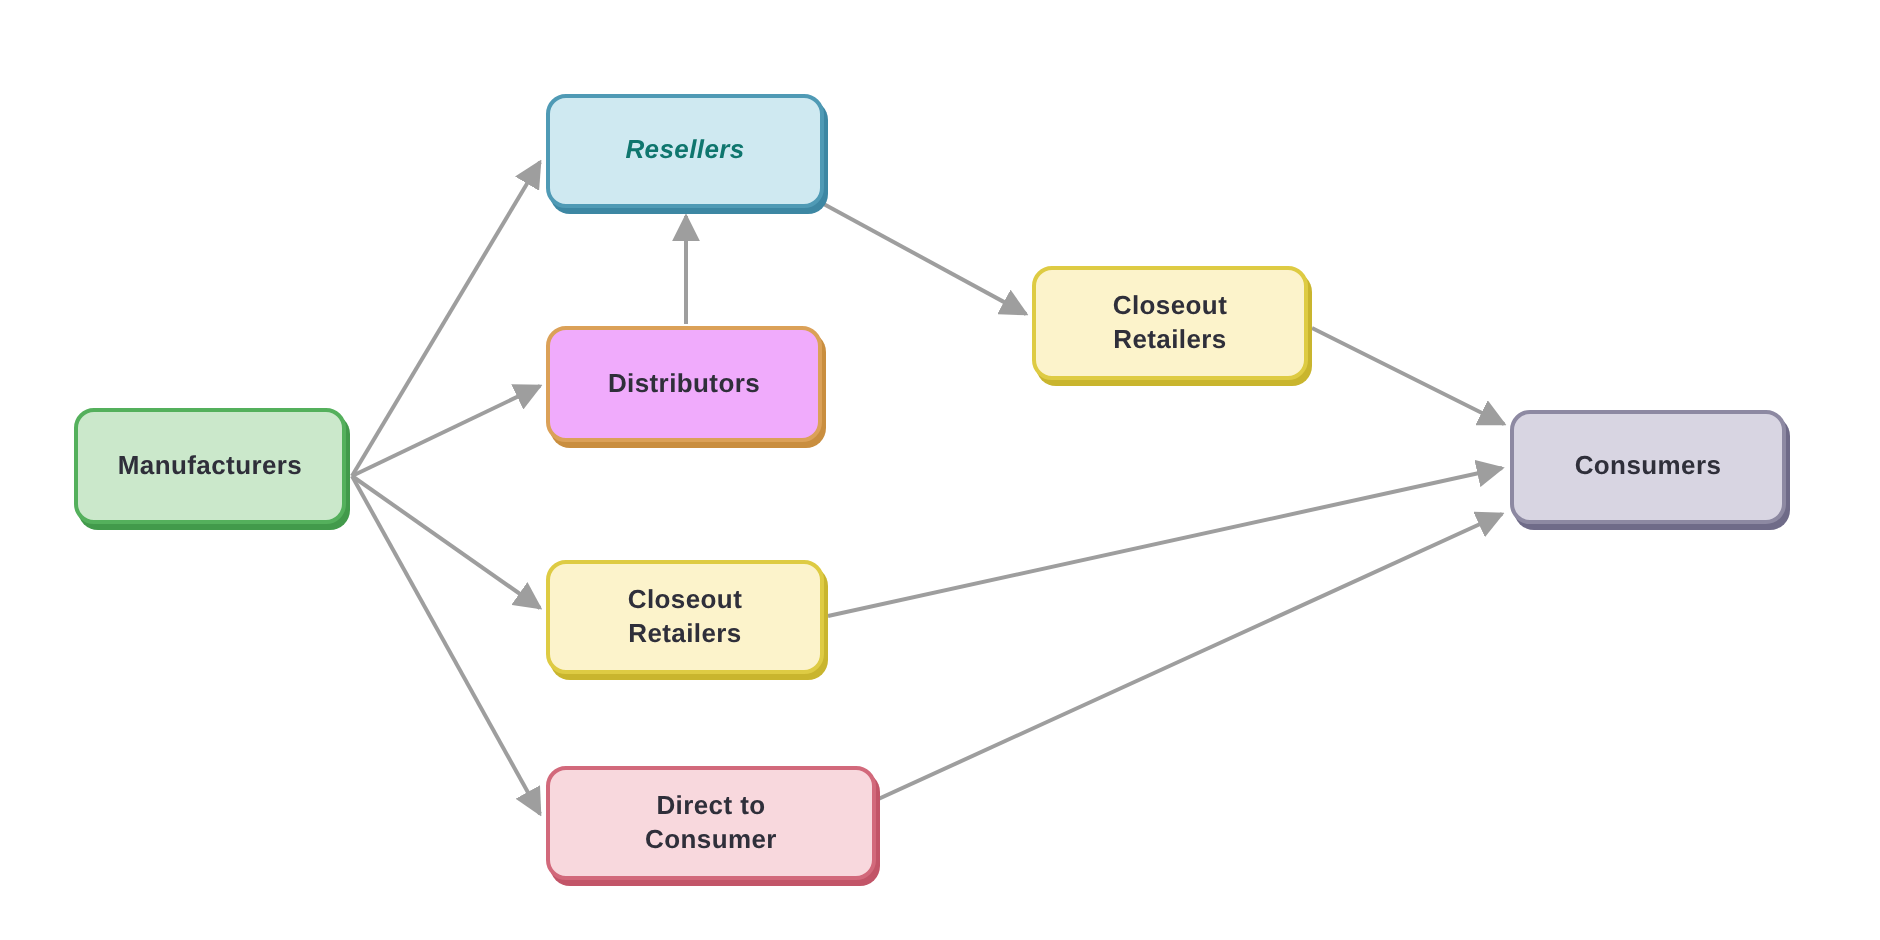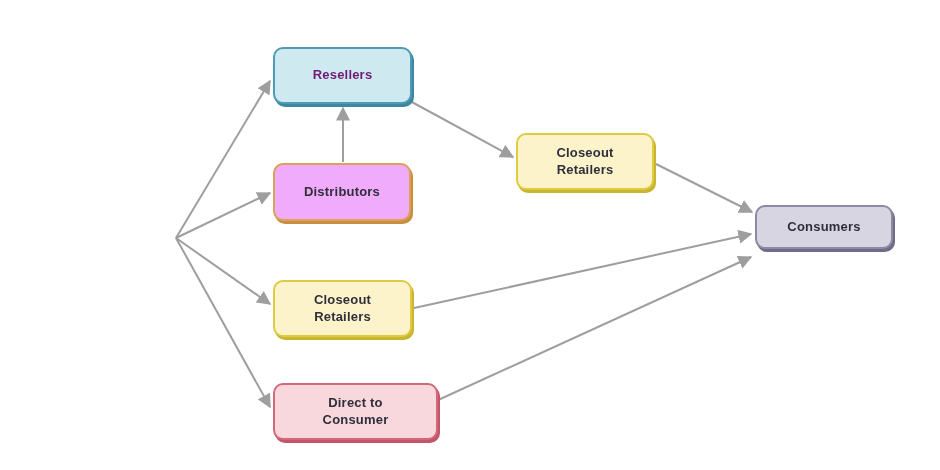--- a/index.html
+++ b/index.html
@@ -39,21 +39,21 @@
     letter-spacing: 0.2px;
     white-space: pre-line;
   }
   
   .n-manufacturers      { left: 37px;  top: 204px; width: 136px; height: 58px; }
   .n-resellers          { left: 273px; top: 47px;  width: 139px; height: 57px; }
   .n-distributors       { left: 273px; top: 163px; width: 138px; height: 58px; }
   .n-closeout-upper     { left: 516px; top: 133px; width: 138px; height: 57px; }
   .n-closeout-lower     { left: 273px; top: 280px; width: 139px; height: 57px; }
   .n-direct-to-consumer { left: 273px; top: 383px; width: 165px; height: 57px; }
-  .n-consumers          { left: 755px; top: 205px; width: 138px; height: 44px; }
+  .n-consumers          { left: 755px; top: 205px; width: 138px; height: 57px; }
 </style>
 </head>
 <body>
 
 <div class="canvas">
 
   <svg class="edges-layer" viewBox="0 0 940 470" xmlns="http://www.w3.org/2000/svg">
     <defs>
       <marker id="arrowhead" viewBox="0 0 10 10" refX="9" refY="5" markerWidth="7" markerHeight="7" orient="auto-start-reverse">
         <path class="arrow-tip" d="M 0 0 L 10 5 L 0 10 z" fill="#9e9e9e"></path>
@@ -63,22 +63,25 @@
     <line class="edge-line" x1="176" y1="238" x2="270" y2="193" stroke-width="2" marker-end="url(#arrowhead)" stroke="#9e9e9e"></line>
     <line class="edge-line" x1="176" y1="238" x2="270" y2="304" stroke-width="2" marker-end="url(#arrowhead)" stroke="#9e9e9e"></line>
     <line class="edge-line" x1="176" y1="238" x2="270" y2="407" stroke-width="2" marker-end="url(#arrowhead)" stroke="#9e9e9e"></line>
     <line class="edge-line" x1="343" y1="162" x2="343" y2="108" stroke-width="2" marker-end="url(#arrowhead)" stroke="#9e9e9e"></line>
     <line class="edge-line" x1="410" y1="101" x2="513" y2="157" stroke-width="2" marker-end="url(#arrowhead)" stroke="#9e9e9e"></line>
     <line class="edge-line" x1="656" y1="164" x2="752" y2="212" stroke-width="2" marker-end="url(#arrowhead)" stroke="#9e9e9e"></line>
     <line class="edge-line" x1="414" y1="308" x2="751" y2="234" stroke-width="2" marker-end="url(#arrowhead)" stroke="#9e9e9e"></line>
     <line class="edge-line" x1="414" y1="411" x2="751" y2="257" stroke-width="2" marker-end="url(#arrowhead)" stroke="#9e9e9e"></line>
   </svg>
 
+  <div class="node n-manufacturers" style="background: rgb(203, 232, 203); border-color: rgb(84, 176, 92); box-shadow: rgb(66, 154, 75) 2px 3px 0px 0px; color: rgb(47, 47, 58);">
+    <span class="label">Manufacturers</span>
+  </div>
 
-  <div class="node n-resellers" style="background: rgb(207, 233, 241); border-color: rgb(79, 154, 181); box-shadow: rgb(61, 135, 163) 2px 3px 0px 0px; color: #701a75;">
+  <div class="node n-resellers" style="background: rgb(207, 233, 241); border-color: rgb(79, 154, 181); box-shadow: rgb(61, 135, 163) 2px 3px 0px 0px; color: #0f766e; font-style: italic;">
     <span class="label">Resellers</span>
   </div>
 
   <div class="node n-distributors" style="background: #f0abfc; border-color: rgb(219, 161, 88); box-shadow: rgb(201, 142, 63) 2px 3px 0px 0px; color: rgb(47, 47, 58);">
     <span class="label">Distributors</span>
   </div>
 
   <div class="node n-closeout-upper" style="background: rgb(252, 243, 203); border-color: rgb(222, 203, 67); box-shadow: rgb(201, 181, 46) 2px 3px 0px 0px; color: rgb(47, 47, 58);">
     <span class="label">Closeout
 Retailers</span>

